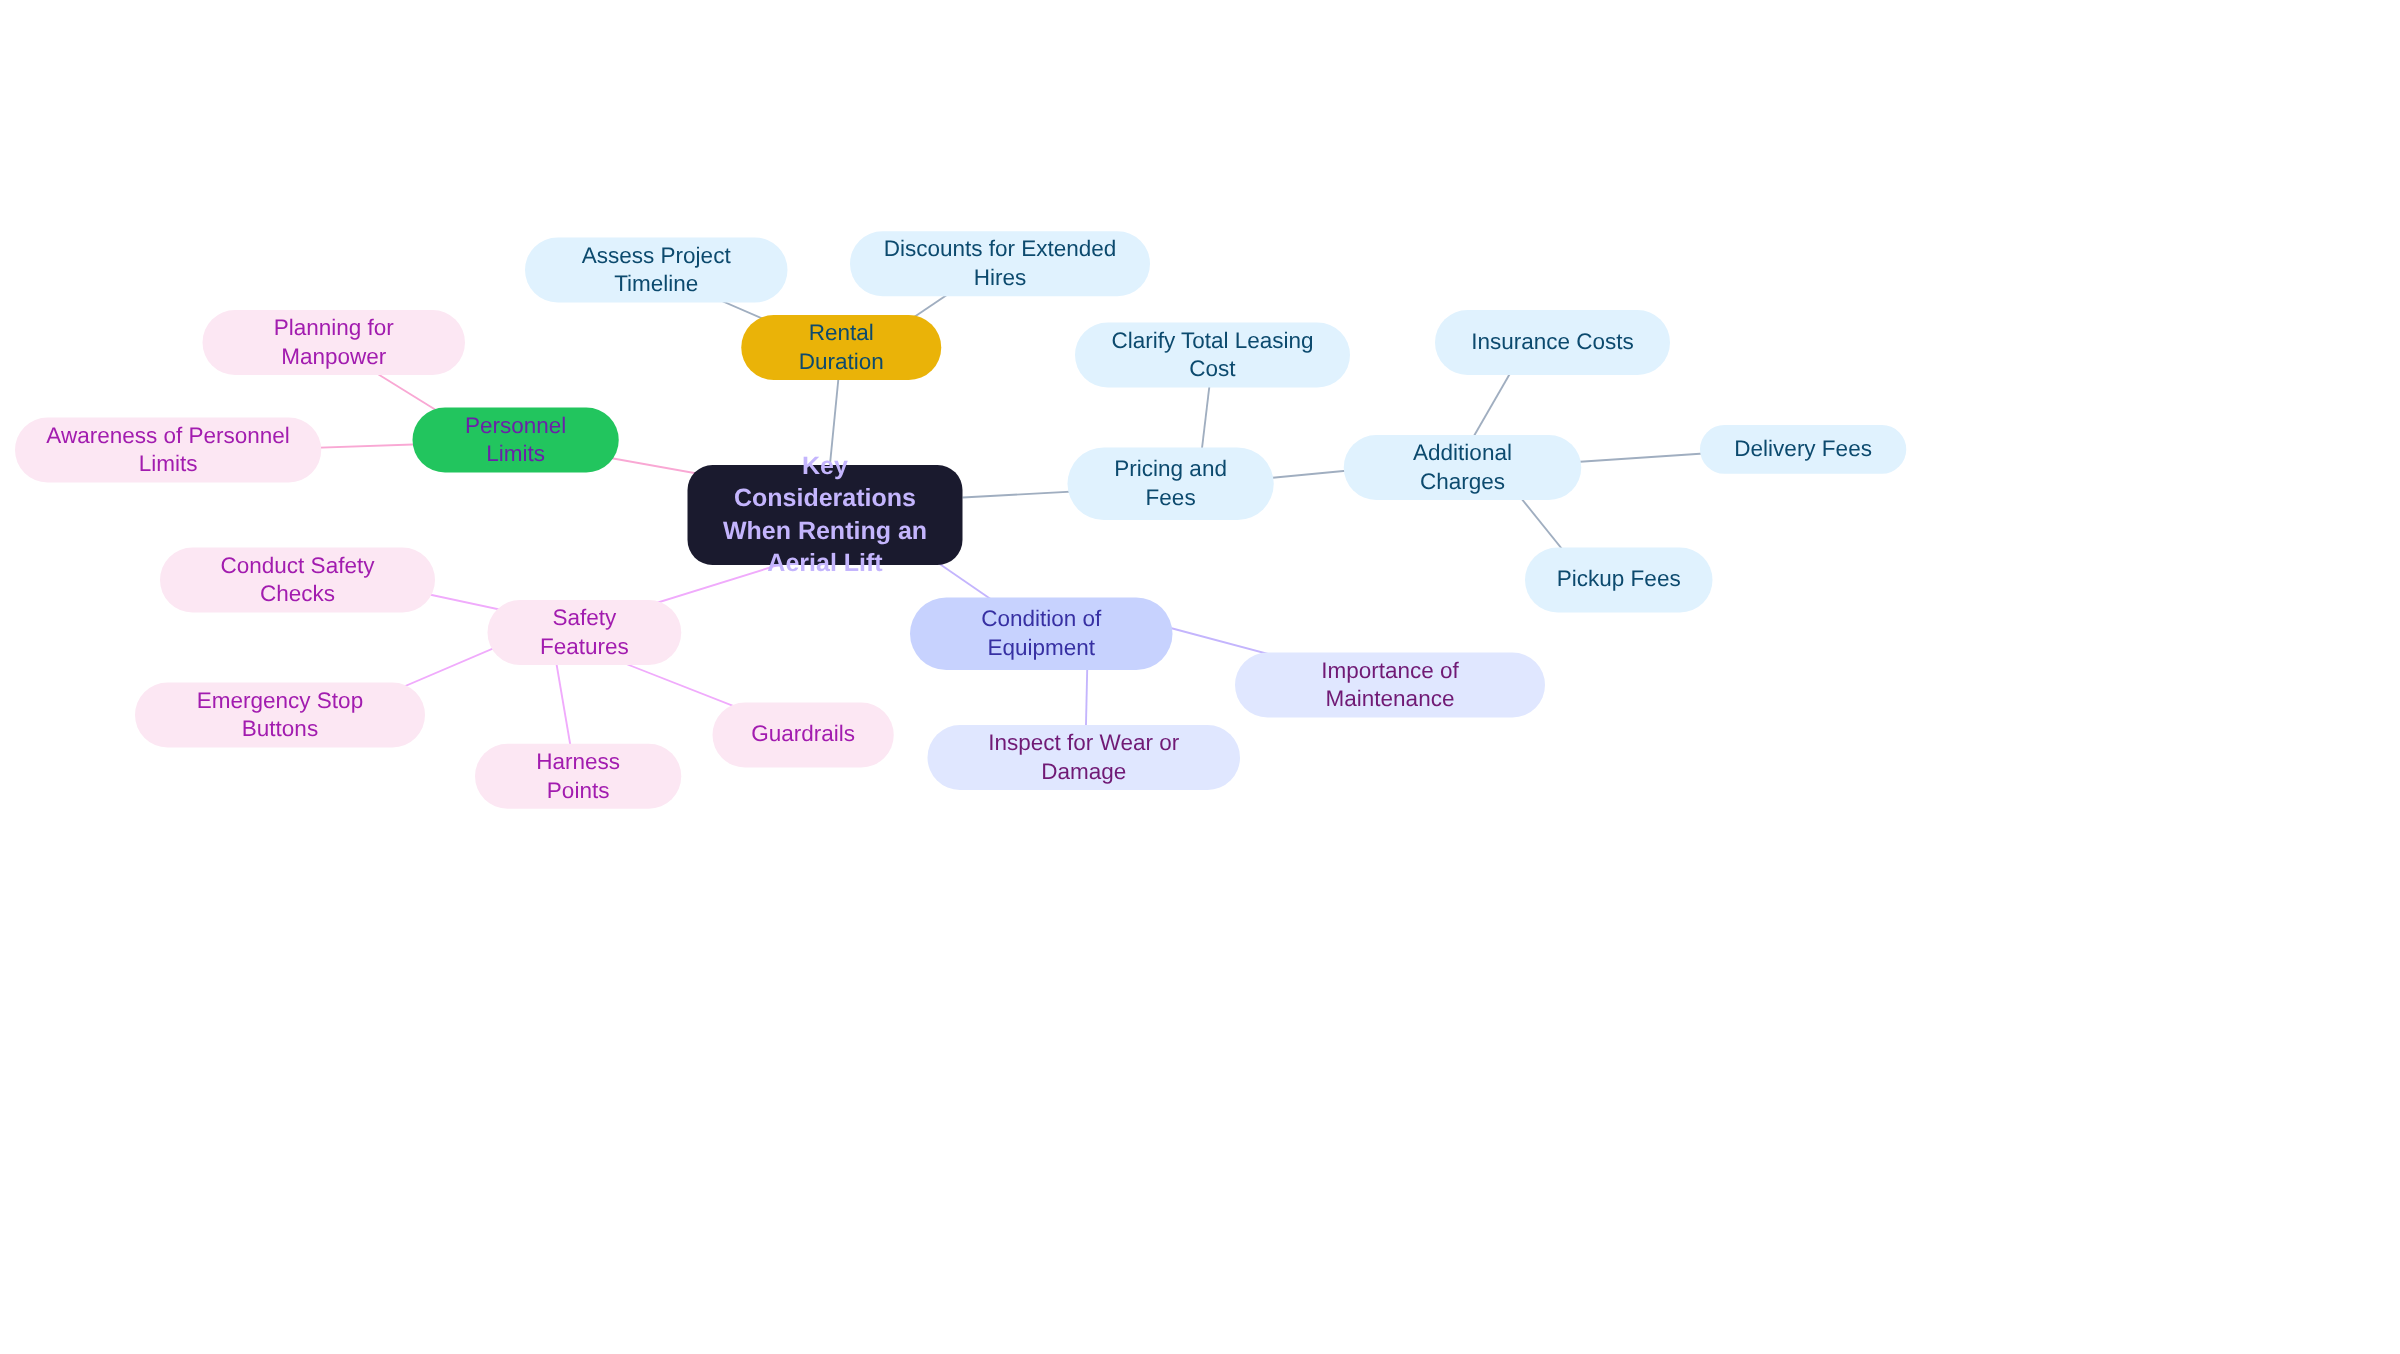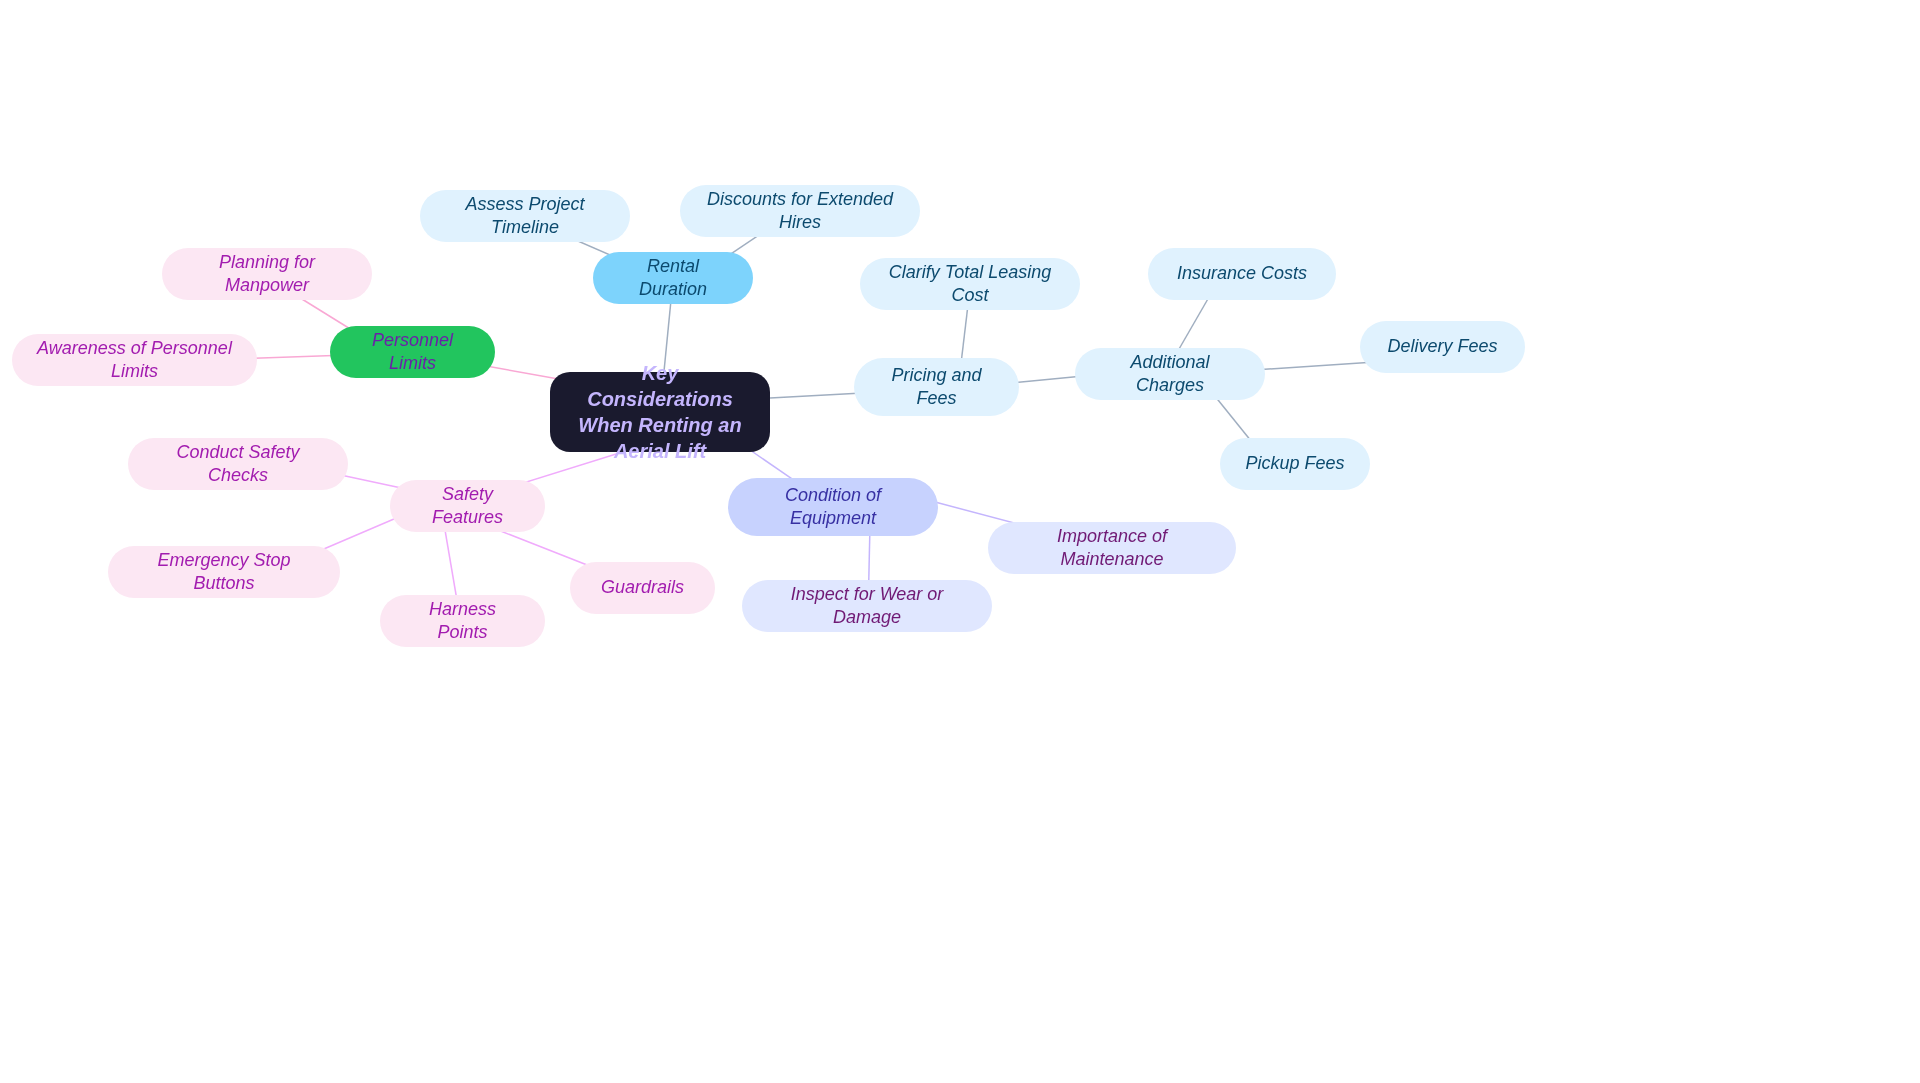--- a/index.html
+++ b/index.html
@@ -22,21 +22,20 @@
       position: absolute;
       border-radius: 30px;
       display: flex;
       align-items: center;
       justify-content: center;
       text-align: center;
       font-size: 18px;
       line-height: 1.3;
       padding: 14px 22px;
       cursor: default;
-      font-style: italic;
     }
     .node-center {
       background: #1a1a2e;
       color: #c4b5fd;
       font-size: 20px;
       font-weight: 600;
       border-radius: 20px;
       width: 220px;
       height: 80px;
       padding: 10px 18px;
@@ -45,21 +44,21 @@
       background: #22c55e;
       color: #6b21a8;
       border: none;
     }
     .node-pink-light {
       background: #fce7f3;
       color: #a21caf;
       border: none;
     }
     .node-blue-mid {
-      background: #7dd3fc;
+      background: #eab308;
       color: #0c4a6e;
       border: none;
     }
     .node-blue-light {
       background: #e0f2fe;
       color: #0c4a6e;
       border: none;
     }
     .node-lavender-mid {
       background: #c7d2fe;
@@ -134,21 +133,21 @@
 <div class="node node-pink-light" style="left: 12px; top: 334px; width: 245px; height: 52px;">Awareness of Personnel Limits</div>
 
 <div class="node node-blue-light" style="left: 854px; top: 358px; width: 165px; height: 58px;">Pricing and Fees</div>
 
 <div class="node node-blue-light" style="left: 860px; top: 258px; width: 220px; height: 52px;">Clarify Total Leasing Cost</div>
 
 <div class="node node-blue-light" style="left: 1075px; top: 348px; width: 190px; height: 52px;">Additional Charges</div>
 
 <div class="node node-blue-light" style="left: 1148px; top: 248px; width: 188px; height: 52px;">Insurance Costs</div>
 
-<div class="node node-blue-light" style="left: 1360px; top: 321px; width: 165px; height: 52px;">Delivery Fees</div>
+<div class="node node-blue-light" style="left: 1360px; top: 340px; width: 165px; height: 39px;">Delivery Fees</div>
 
 <div class="node node-blue-light" style="left: 1220px; top: 438px; width: 150px; height: 52px;">Pickup Fees</div>
 
 <div class="node node-pink-light" style="left: 390px; top: 480px; width: 155px; height: 52px;">Safety Features</div>
 
 <div class="node node-pink-light" style="left: 128px; top: 438px; width: 220px; height: 52px;">Conduct Safety Checks</div>
 
 <div class="node node-pink-light" style="left: 108px; top: 546px; width: 232px; height: 52px;">Emergency Stop Buttons</div>
 
 <div class="node node-pink-light" style="left: 380px; top: 595px; width: 165px; height: 52px;">Harness Points</div>

